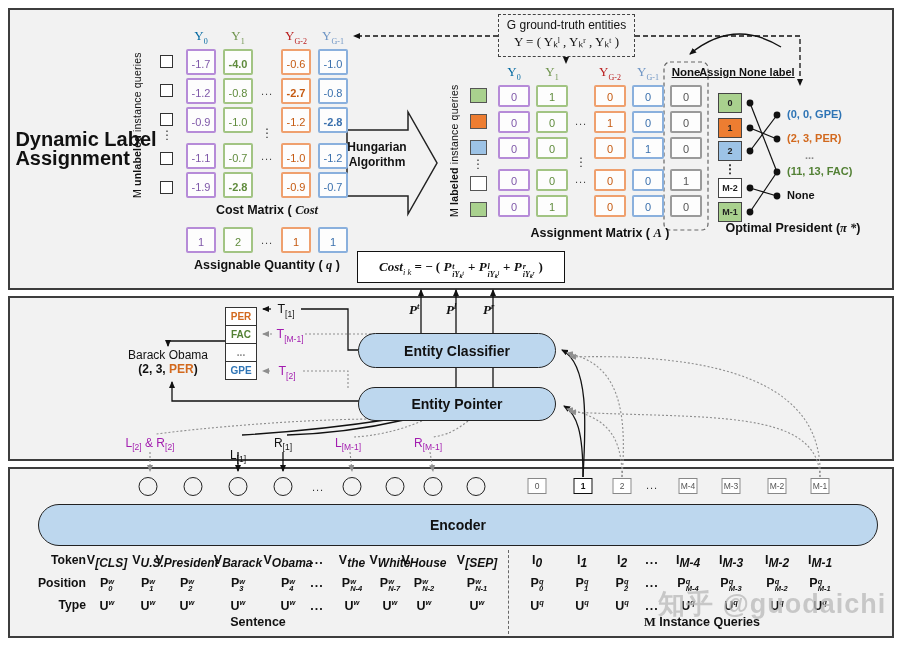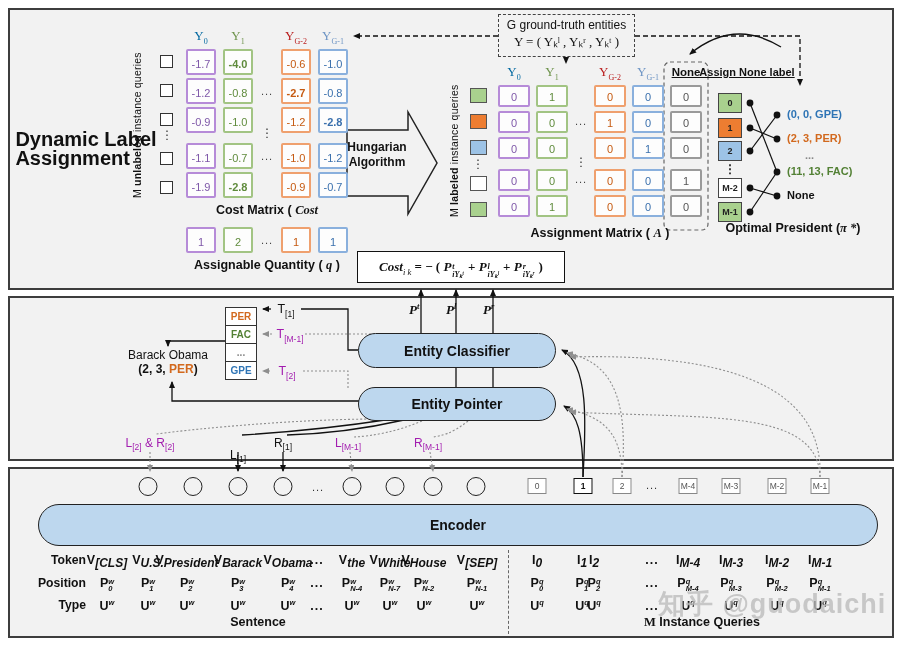--- a/index.html
+++ b/index.html
@@ -101,21 +101,21 @@
   .col b{font-weight:bold}
   .col sub{font-size:12px;font-style:italic;vertical-align:-3px}
   .col sup{font-size:7.5px;font-style:italic}
   .ss{display:inline-block;vertical-align:-4px;line-height:7.5px;text-align:left}
   .ss .u,.ss .d{display:block;font-size:7.5px;font-style:italic}
   .col.dots b{letter-spacing:1px}
   .sx .col:nth-child(1){left:107px}.sx .col:nth-child(2){left:148px}.sx .col:nth-child(3){left:187px}
   .sx .col:nth-child(4){left:238px}.sx .col:nth-child(5){left:288px}.sx .col:nth-child(6){left:317px}
   .sx .col:nth-child(7){left:352px}.sx .col:nth-child(8){left:390px}.sx .col:nth-child(9){left:424px}
   .sx .col:nth-child(10){left:477px}
-  .qx .col:nth-child(1){left:537px}.qx .col:nth-child(2){left:582px}.qx .col:nth-child(3){left:594px}
+  .qx .col:nth-child(1){left:537px}.qx .col:nth-child(2){left:582px}.qx .col:nth-child(3){left:622px}
   .qx .col:nth-child(4){left:652px}.qx .col:nth-child(5){left:688px}.qx .col:nth-child(6){left:731px}
   .qx .col:nth-child(7){left:777px}.qx .col:nth-child(8){left:820px}
   .bcap{position:absolute;z-index:4;transform:translateX(-50%);font-weight:bold;font-size:12.5px;white-space:nowrap}
   .mserif{font-family:"Liberation Serif",serif;font-weight:bold}
   .divider{position:absolute;z-index:4;left:508px;top:550px;height:84px;border-left:1.5px dashed #666}
   .wm{position:absolute;z-index:6;left:658px;top:586px;font-size:27px;font-weight:bold;color:#bcbcbc;opacity:.78;letter-spacing:1px;white-space:nowrap}
 </style>
 </head>
 <body>
 

